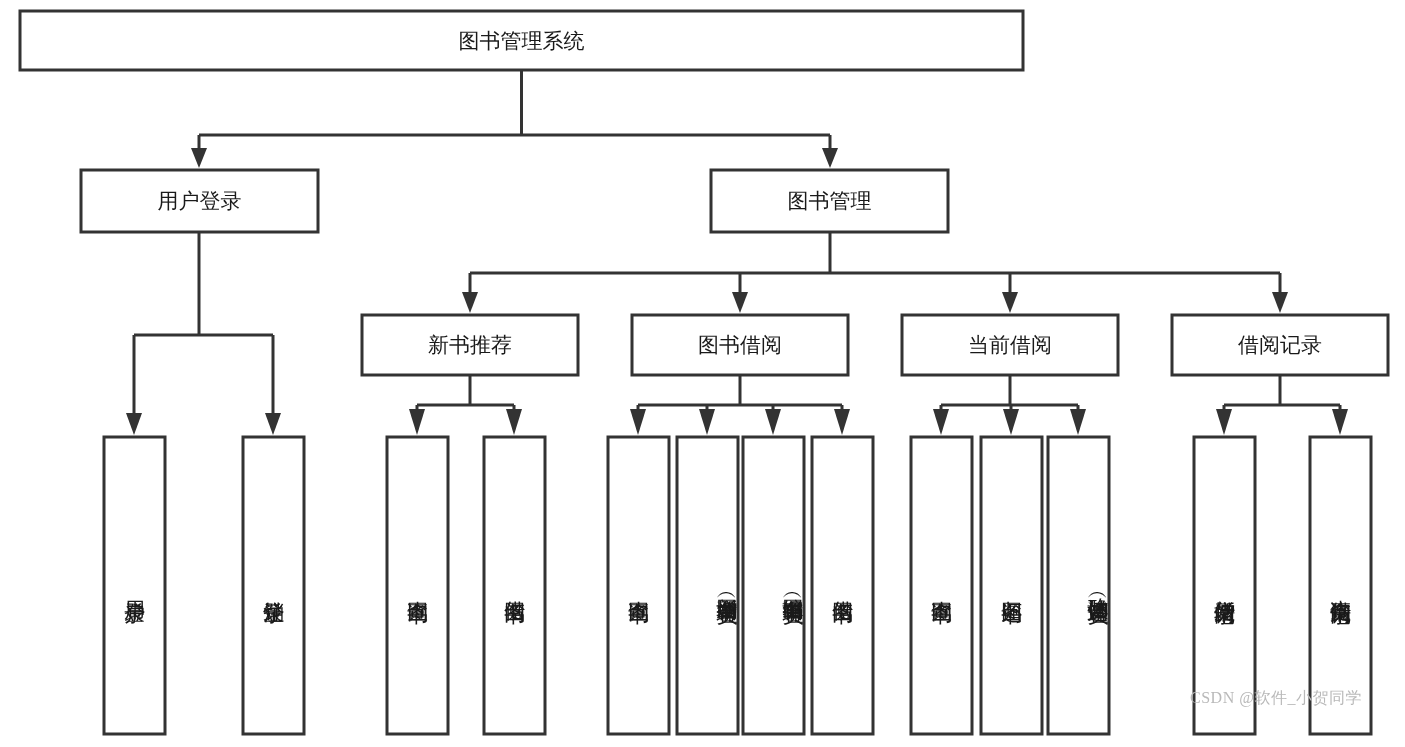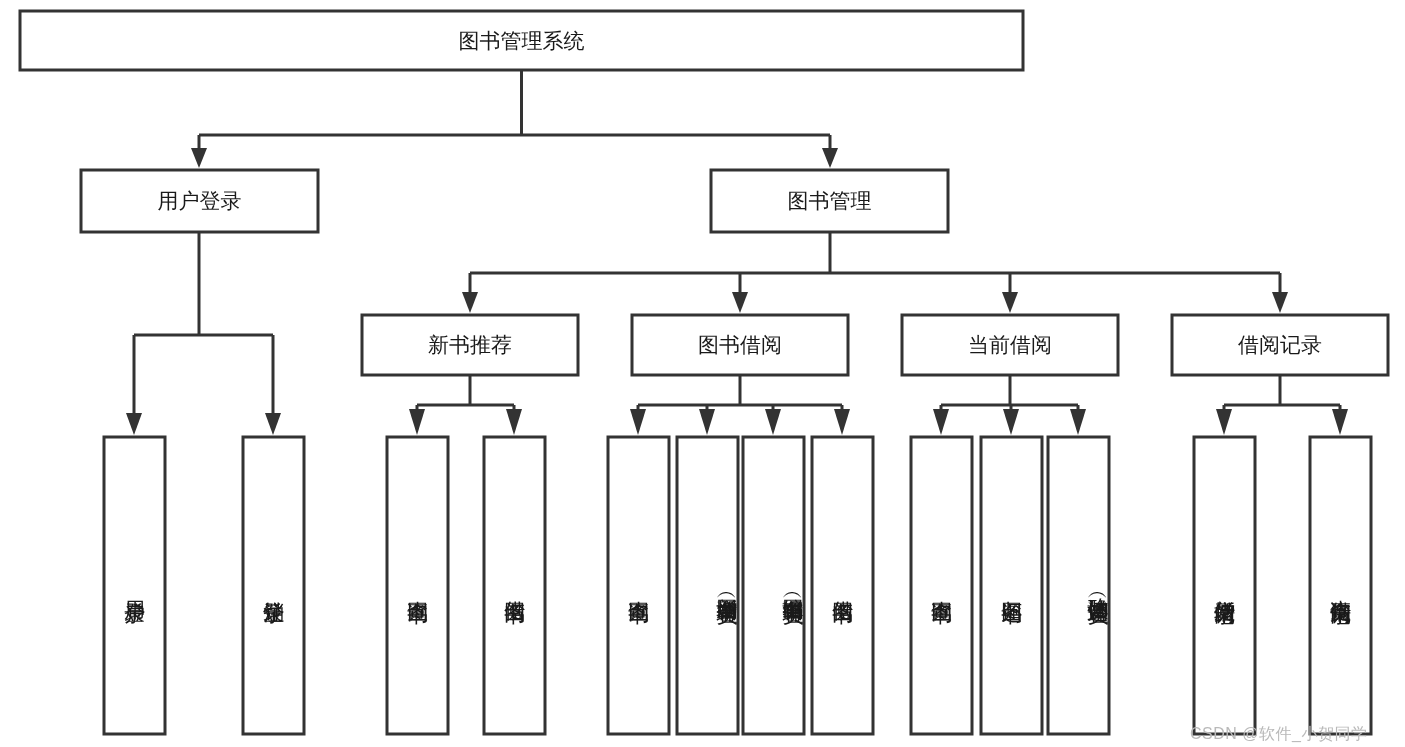--- a/index.html
+++ b/index.html
@@ -58,22 +58,22 @@
     line-height: 1.08;
     color: #1a1a1a;
     letter-spacing: 1px;
     text-align: center;
     white-space: nowrap;
     pointer-events: none;
   }
   .watermark {
     position: absolute;
     left: 1190px;
-    top: 724px;
-    font-family: Liberation Sans, sans-serif;
+    top: 688px;
+    font-family: Liberation Serif, serif;
     font-size: 16px;
     color: #b9b9b9;
     white-space: nowrap;
     letter-spacing: 0.5px;
   }
 </style>
 </head>
 <body>
 
 <div id="diagram-root">

